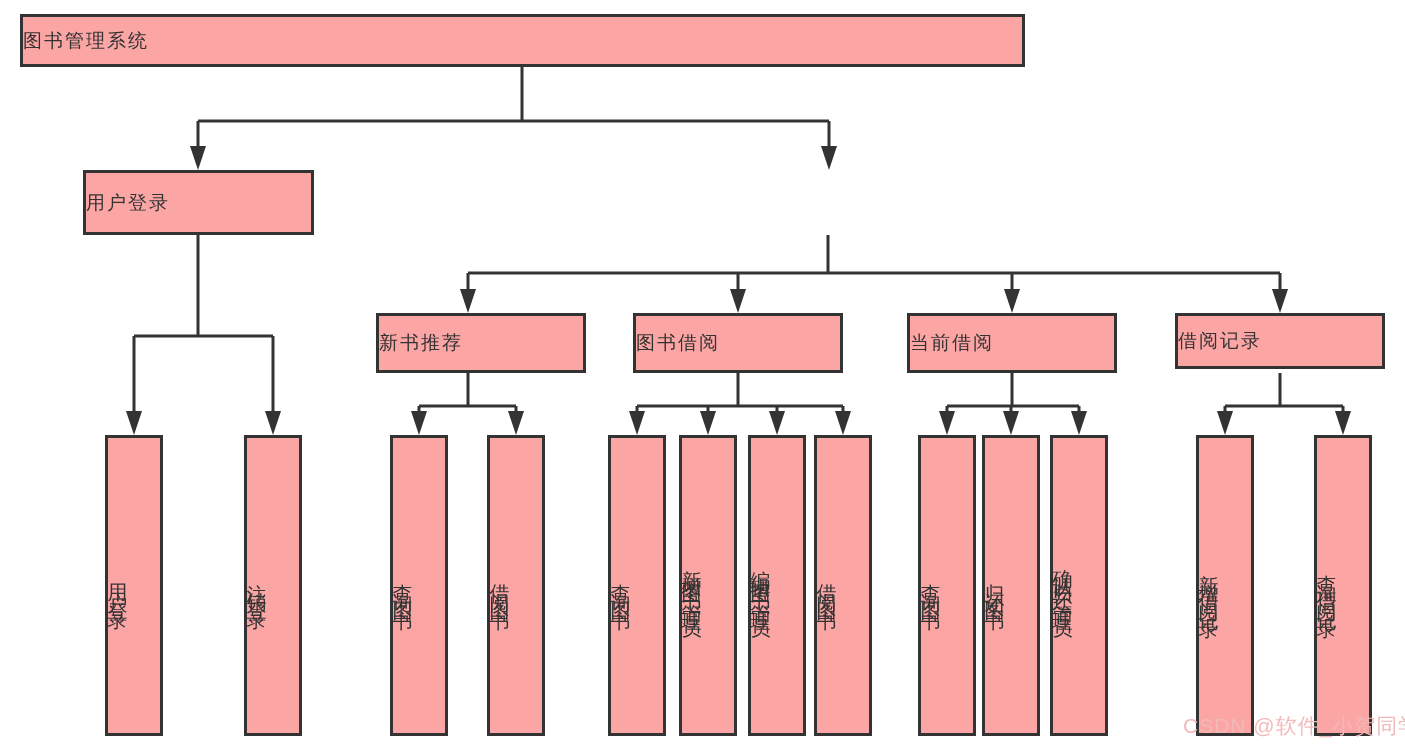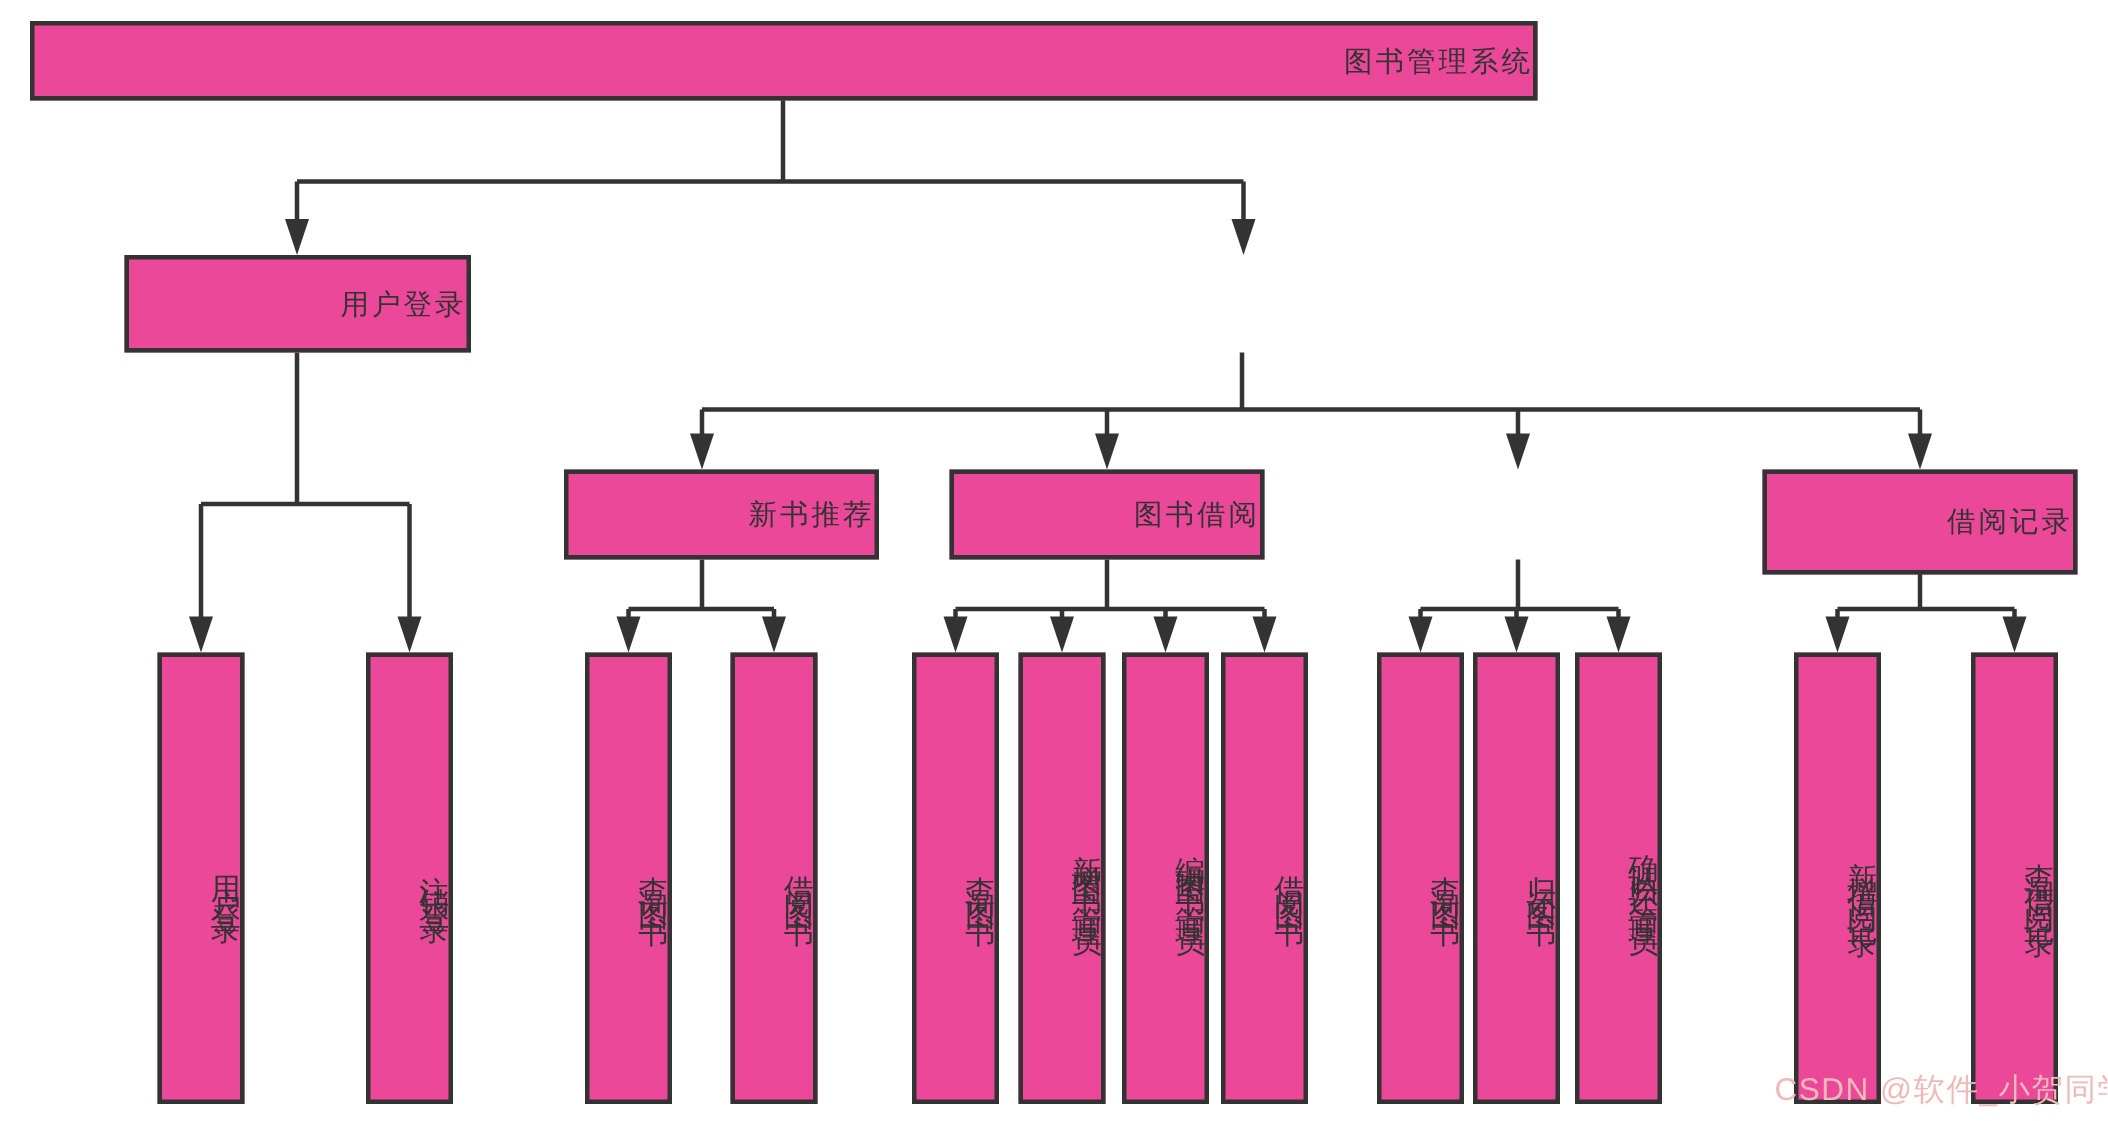--- a/index.html
+++ b/index.html
@@ -23,24 +23,24 @@
     fill: none;
   }
   .wires polygon {
     fill: #333333;
     stroke: none;
   }
   .node {
     position: absolute;
     box-sizing: border-box;
     border: 3px solid #333333;
-    background: #ec4899;
+    background: #fca5a5;
     display: flex;
     align-items: center;
-    justify-content: flex-end;
+    justify-content: flex-start;
     text-align: center;
   }
   .node span {
     font-size: 19px;
     letter-spacing: 2px;
     white-space: nowrap;
   }
   .node.vert span {
     writing-mode: vertical-rl;
     text-orientation: mixed;
@@ -112,21 +112,24 @@
   <div class="node" style="left:83px; top:170px; width:231px; height:65px;">
     <span>用户登录</span>
   </div>
 
   <div class="node" style="left:363px; top:313px; width:210px; height:60px;margin-left:13px;">
     <span>新书推荐</span>
   </div>
   <div class="node" style="left:633px; top:313px; width:210px; height:60px;font-family:Liberation Mono, monospace;">
     <span>图书借阅</span>
   </div>
-  <div class="node" style="left:1175px; top:313px; width:210px; height:70px;">
+  <div class="node" style="left:907px; top:313px; width:210px; height:60px;">
+    <span>当前借阅</span>
+  </div>
+  <div class="node" style="left:1175px; top:313px; width:210px; height:56px;">
     <span>借阅记录</span>
   </div>
 
   <div class="node vert" style="left:105px; top:435px; width:58px; height:301px;">
     <span>用户登录</span>
   </div>
   <div class="node vert" style="left:244px; top:435px; width:58px; height:301px;">
     <span>注销登录</span>
   </div>
 

